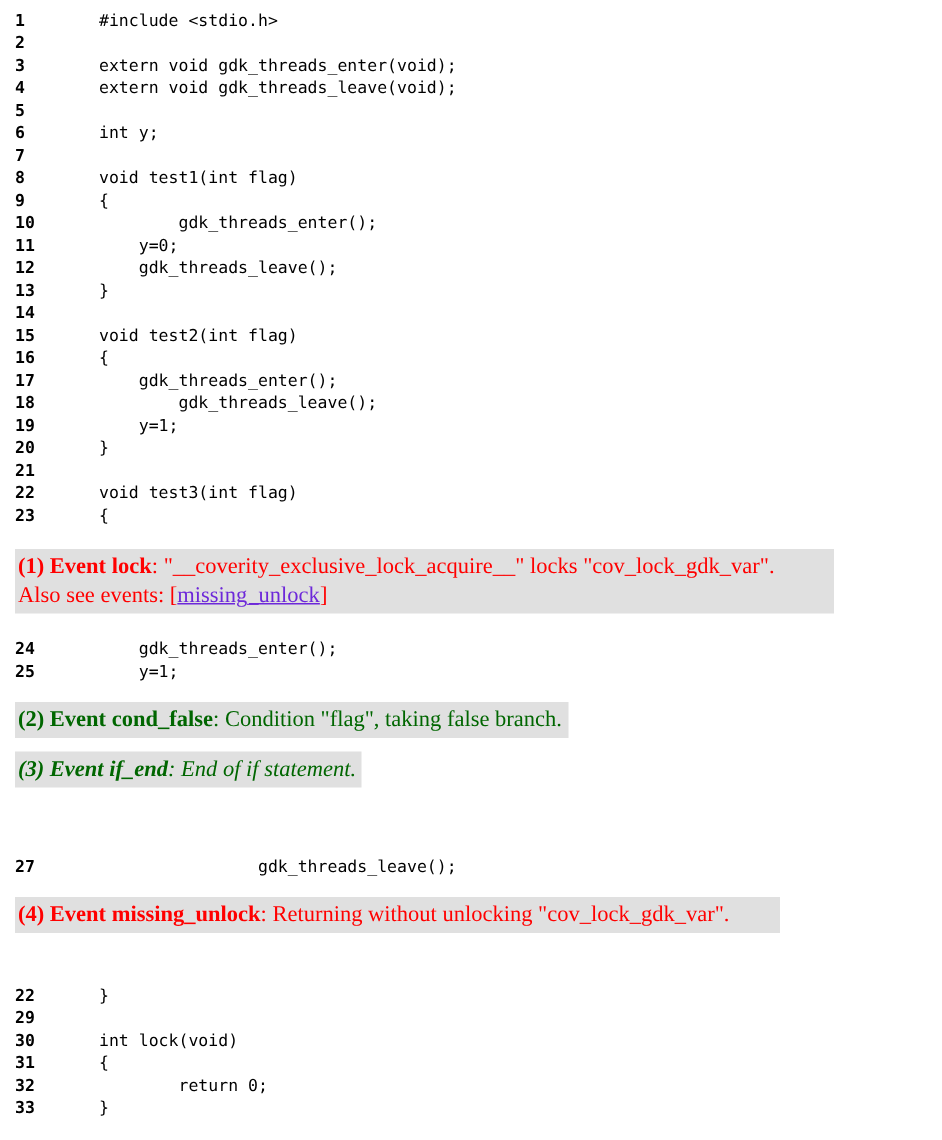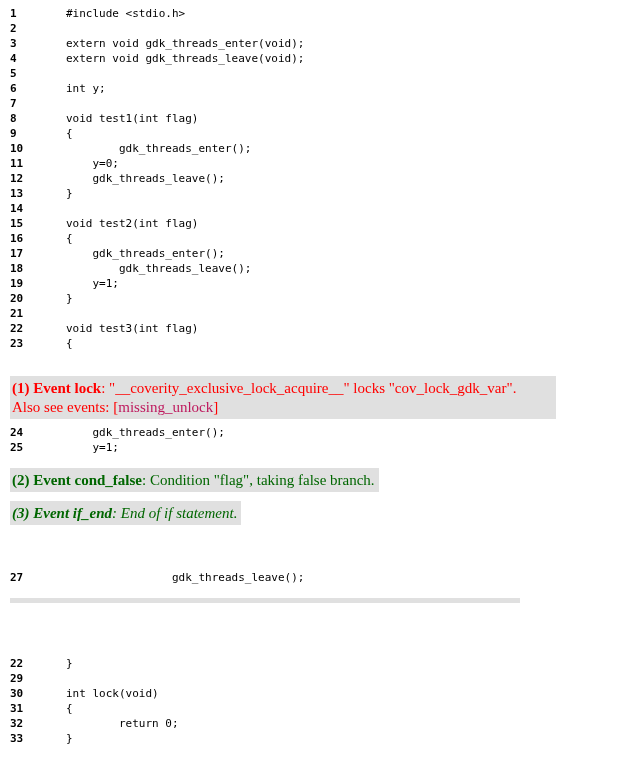--- a/index.html
+++ b/index.html
@@ -13,21 +13,21 @@
     .ln { position: absolute; left: 10px; font-weight: bold; }
     .code { position: absolute; left: 66px; text-align: right; }
     .event {
       position: absolute; left: 10px; background: #e0e0e0;
       font-family: "Liberation Serif", serif; font-size: 15px;
       padding: 3px 4px 2px 2px; line-height: 19px;
     }
     .event.red { color: #ff0000; }
     .event.green { color: #006600; }
     .event b { font-weight: bold; }
-    .event a { color: #be185d; cursor: pointer; }
+    .event a { color: #6d28d9; text-decoration: underline; cursor: pointer; }
   </style>
 </head>
 <body>
 
 <div class="code-block" style="top:6px;" id="cb0">
     <div class="line"><span class="ln">1</span><span class="code">#include &lt;stdio.h&gt;</span></div>
     <div class="line"><span class="ln">2</span><span class="code"></span></div>
     <div class="line"><span class="ln">3</span><span class="code">extern void gdk_threads_enter(void);</span></div>
     <div class="line"><span class="ln">4</span><span class="code">extern void gdk_threads_leave(void);</span></div>
     <div class="line"><span class="ln">5</span><span class="code"></span></div>
@@ -44,21 +44,21 @@
     <div class="line"><span class="ln">16</span><span class="code">{</span></div>
     <div class="line"><span class="ln">17</span><span class="code">    gdk_threads_enter();</span></div>
     <div class="line"><span class="ln">18</span><span class="code">        gdk_threads_leave();</span></div>
     <div class="line"><span class="ln">19</span><span class="code">    y=1;</span></div>
     <div class="line"><span class="ln">20</span><span class="code">}</span></div>
     <div class="line"><span class="ln">21</span><span class="code"></span></div>
     <div class="line"><span class="ln">22</span><span class="code">void test3(int flag)</span></div>
     <div class="line"><span class="ln">23</span><span class="code">{</span></div>
   </div>
 
-<div class="event red" style="top:376px; width:540px;">
+<div class="event red" style="top:366px; width:540px;">
   <div>
     <b>(1) Event lock</b><span>:  "__coverity_exclusive_lock_acquire__" locks "cov_lock_gdk_var".</span>
   </div>
   <div>
     <span>Also see events: </span>[<a>missing_unlock</a>]
   </div>
 </div>
 
 <div class="code-block" style="top:425px;" id="cb1">
     <div class="line"><span class="ln">24</span><span class="code">    gdk_threads_enter();</span></div>
@@ -75,20 +75,23 @@
 
 <div class="event green" style="top:501px;font-style:italic;">
   <b>(3) Event if_end</b><span>: End of if statement.</span>
 </div>
 
 <div class="code-block" style="top:570px;" id="cb3">
     <div class="line"><span class="ln">27</span><span class="code">                gdk_threads_leave();</span></div>
   </div>
 
 <div class="event red" style="top:598px; width:504px;">
+  <div>
+    <b>(4) Event missing_unlock</b><span>: Returning without unlocking "cov_lock_gdk_var".</span>
+  </div>
 </div>
 
 <div class="code-block" style="top:656px;" id="cb4">
     <div class="line"><span class="ln">22</span><span class="code">}</span></div>
     <div class="line"><span class="ln">29</span><span class="code"></span></div>
     <div class="line"><span class="ln">30</span><span class="code">int lock(void)</span></div>
     <div class="line"><span class="ln">31</span><span class="code">{</span></div>
     <div class="line"><span class="ln">32</span><span class="code">        return 0;</span></div>
     <div class="line"><span class="ln">33</span><span class="code">}</span></div>
   </div>

